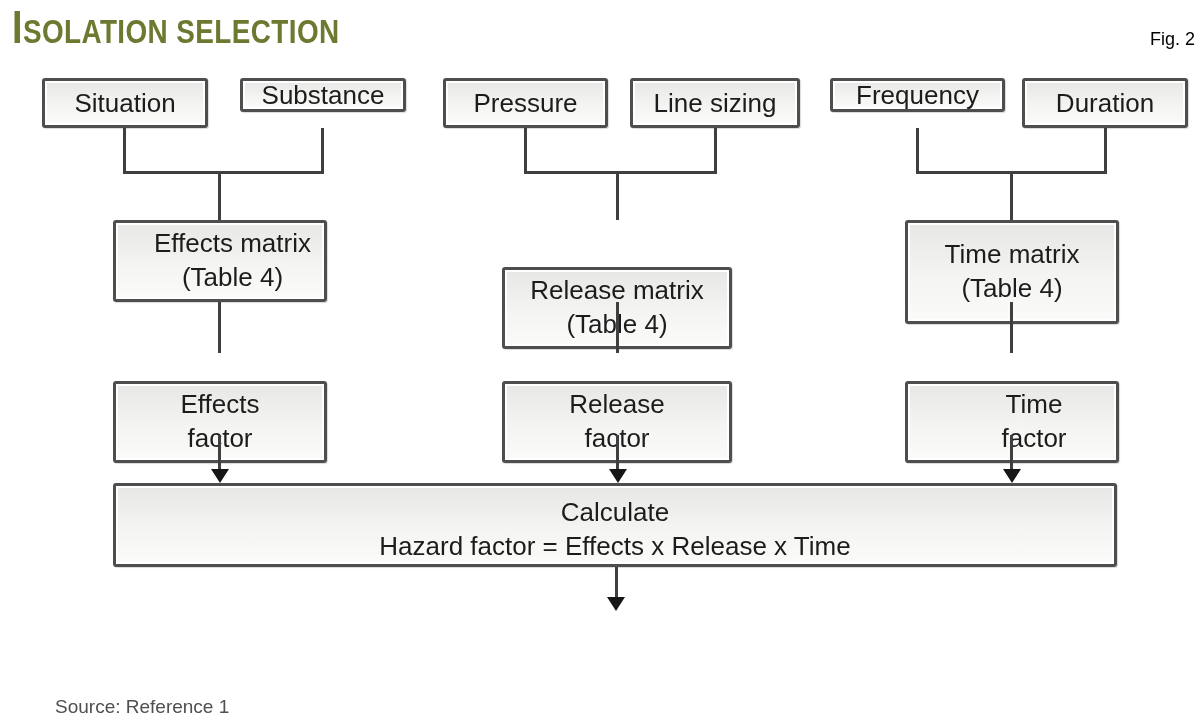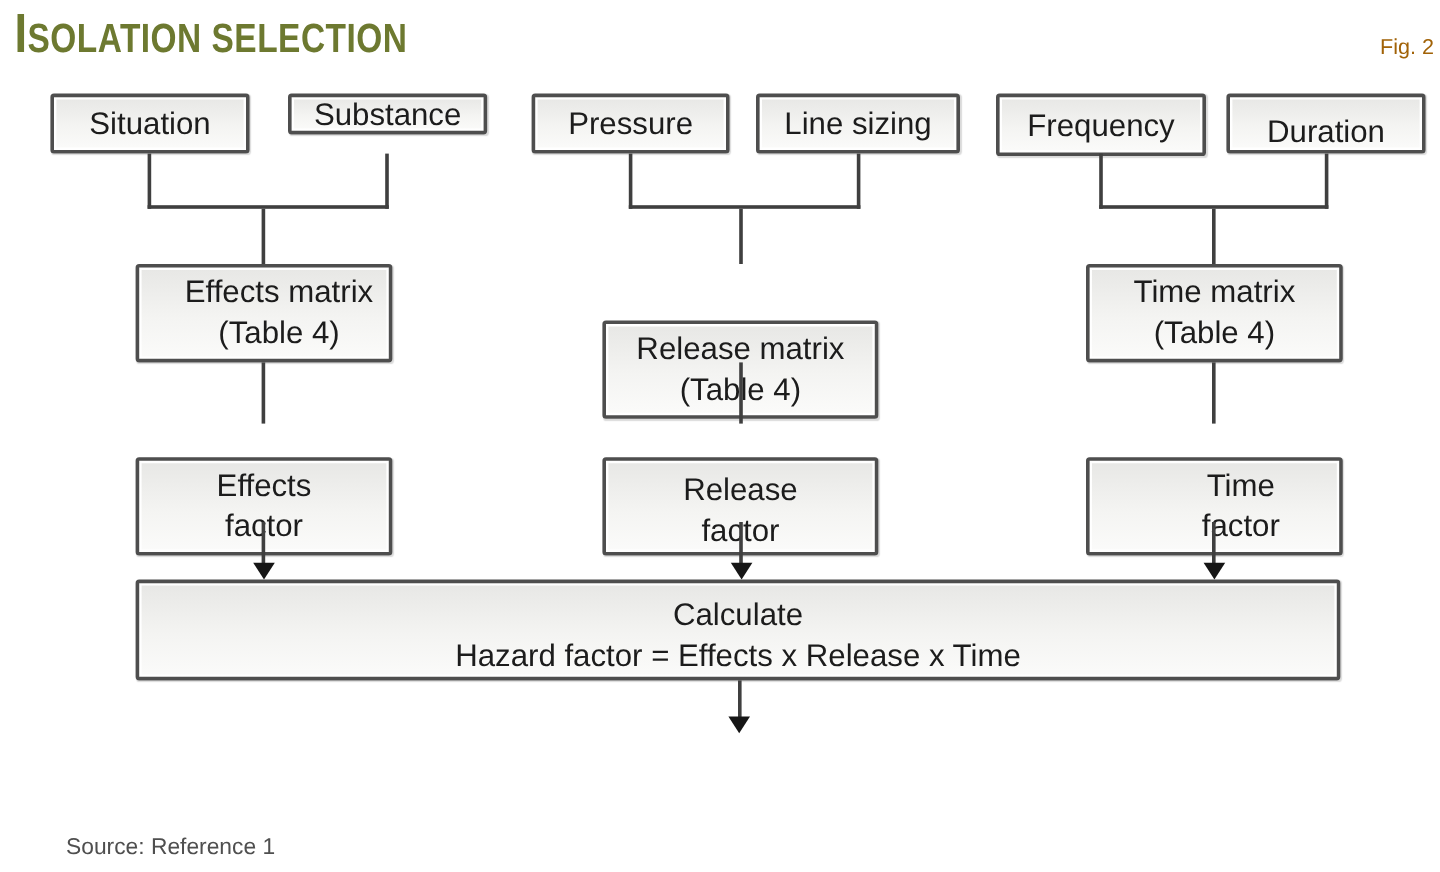--- a/index.html
+++ b/index.html
@@ -25,21 +25,21 @@
     letter-spacing: 0.5px;
   }
   .t-init { font-size: 46px; line-height: 46px; }
   .t-rest { font-size: 34px; }
 
   .fig-label {
     position: absolute;
     left: 1150px;
     top: 29px;
     font-size: 18px;
-    color: #a16207;
+    color: #000000;
   }
 
   .source-label {
     position: absolute;
     left: 55px;
     top: 696px;
     font-size: 19px;
     color: #4f4f4f;
   }
 
@@ -93,24 +93,24 @@
   </div>
   <div class="box" style="left:240px; top:78px; width:166px; height:34px;">
     <span>Substance</span>
   </div>
   <div class="box" style="left:443px; top:78px; width:165px; height:50px;">
     <span>Pressure</span>
   </div>
   <div class="box" style="left:630px; top:78px; width:170px; height:50px;">
     <span>Line sizing</span>
   </div>
-  <div class="box" style="left:830px; top:78px; width:175px; height:52px;">
+  <div class="box" style="left:830px; top:78px; width:175px; height:34px;">
     <span>Frequency</span>
   </div>
-  <div class="box" style="left:1022px; top:78px; width:166px; height:50px;justify-content:flex-end;">
+  <div class="box" style="left:1022px; top:78px; width:166px; height:50px;">
     <span>Duration</span>
   </div>
 
   <div class="line" style="left:123px; top:128px; width:3px; height:46px;"></div>
   <div class="line" style="left:321px; top:128px; width:3px; height:46px;"></div>
   <div class="line" style="left:123px; top:171px; width:201px; height:3px;"></div>
   <div class="line" style="left:218px; top:174px; width:3px; height:46px;"></div>
 
   <div class="line" style="left:524px; top:128px; width:3px; height:46px;"></div>
   <div class="line" style="left:714px; top:128px; width:3px; height:46px;"></div>
@@ -123,34 +123,34 @@
   <div class="line" style="left:1010px; top:174px; width:3px; height:46px;"></div>
 
   <div class="box two-line" style="left:113px; top:220px; width:214px; height:82px;padding-left:25px;">
     <span>Effects matrix</span>
     <span>(Table 4)</span>
   </div>
   <div class="box two-line" style="left:502px; top:220px; width:230px; height:82px;margin-top:47px;">
     <span>Release matrix</span>
     <span>(Table 4)</span>
   </div>
-  <div class="box two-line" style="left:905px; top:220px; width:214px; height:82px;">
+  <div class="box two-line" style="left:905px; top:220px; width:214px; height:104px;">
     <span>Time matrix</span>
     <span>(Table 4)</span>
   </div>
 
   <div class="line" style="left:218px; top:302px; width:3px; height:51px;"></div>
   <div class="line" style="left:616px; top:302px; width:3px; height:51px;"></div>
   <div class="line" style="left:1010px; top:302px; width:3px; height:51px;"></div>
 
   <div class="box two-line bold" style="left:113px; top:353px; width:214px; height:82px;">
     <span>Effects</span>
     <span>factor</span>
   </div>
-  <div class="box two-line bold" style="left:502px; top:353px; width:230px; height:82px;justify-content:flex-end;">
+  <div class="box two-line bold" style="left:502px; top:353px; width:230px; height:82px;">
     <span>Release</span>
     <span>factor</span>
   </div>
   <div class="box two-line bold" style="left:905px; top:353px; width:214px; height:82px;padding-left:44px;">
     <span>Time</span>
     <span>factor</span>
   </div>
 
   <div class="line" style="left:218px; top:435px; width:3px; height:36px;"></div>
   <div class="arrow-down" style="left:211px; top:469px;"></div>

